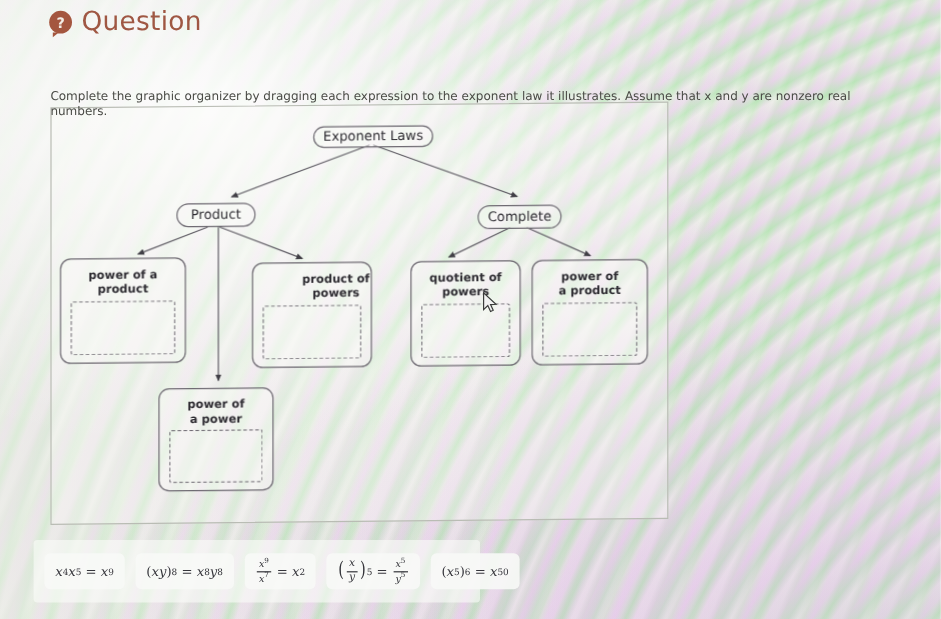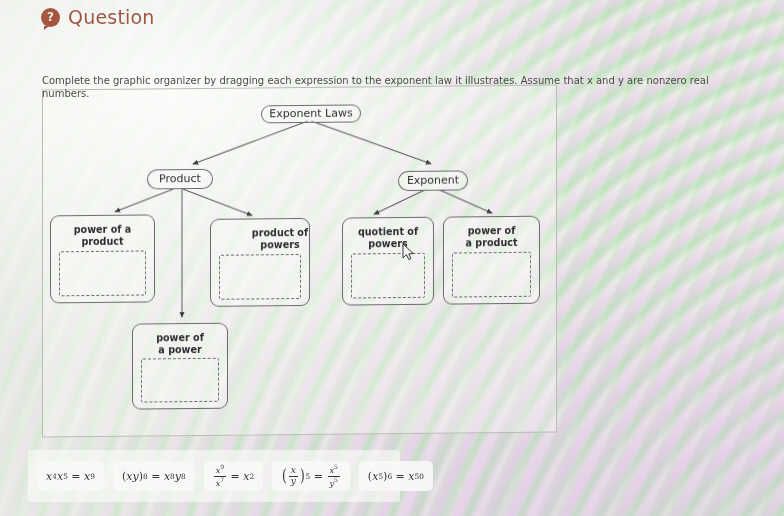--- a/index.html
+++ b/index.html
@@ -71,21 +71,21 @@
     font-family: "DejaVu Sans", sans-serif;
   }
   .q-icon::after {
     content: ""; position: absolute;
     bottom: -3px; left: 3px;
     border-left: 5px solid #a4563f;
     border-bottom: 4px solid transparent;
     border-right: 3px solid transparent;
   }
   .q-title {
-    font-size: 19px; color: #9f5743; letter-spacing: .2px;
+    font-size: 22px; color: #9f5743; letter-spacing: .2px;
   }
   .instructions {
     position: absolute; left: 42px; top: 39px; width: 690px;
     font-size: 10px; line-height: 1.32; color: #4a4b46;
     z-index: 6;
     margin-top: 35px;
   }
 
   
   .panel {
@@ -227,21 +227,21 @@
 
       <div class="node top" style="left:218px; top:17px; width:100px; height:18px; border-radius:9px;">
         <span>Exponent Laws</span>
       </div>
 
       <div class="node pill" style="left:104px; top:80px; width:66px;">
         <span>Product</span>
       </div>
 
       <div class="node pill" style="left:355px; top:84px; width:70px;">
-        <span>Exponent</span>
+        <span>Complete</span>
       </div>
 
       <div class="catbox" style="left:7px; top:125px; width:105px; height:88px;">
         <div class="cat-label">
           <span>power of a</span><br>
           <span>product</span>
         </div>
         <div class="dropzone" style="top:35px; height:45px;"></div>
       </div>
 

